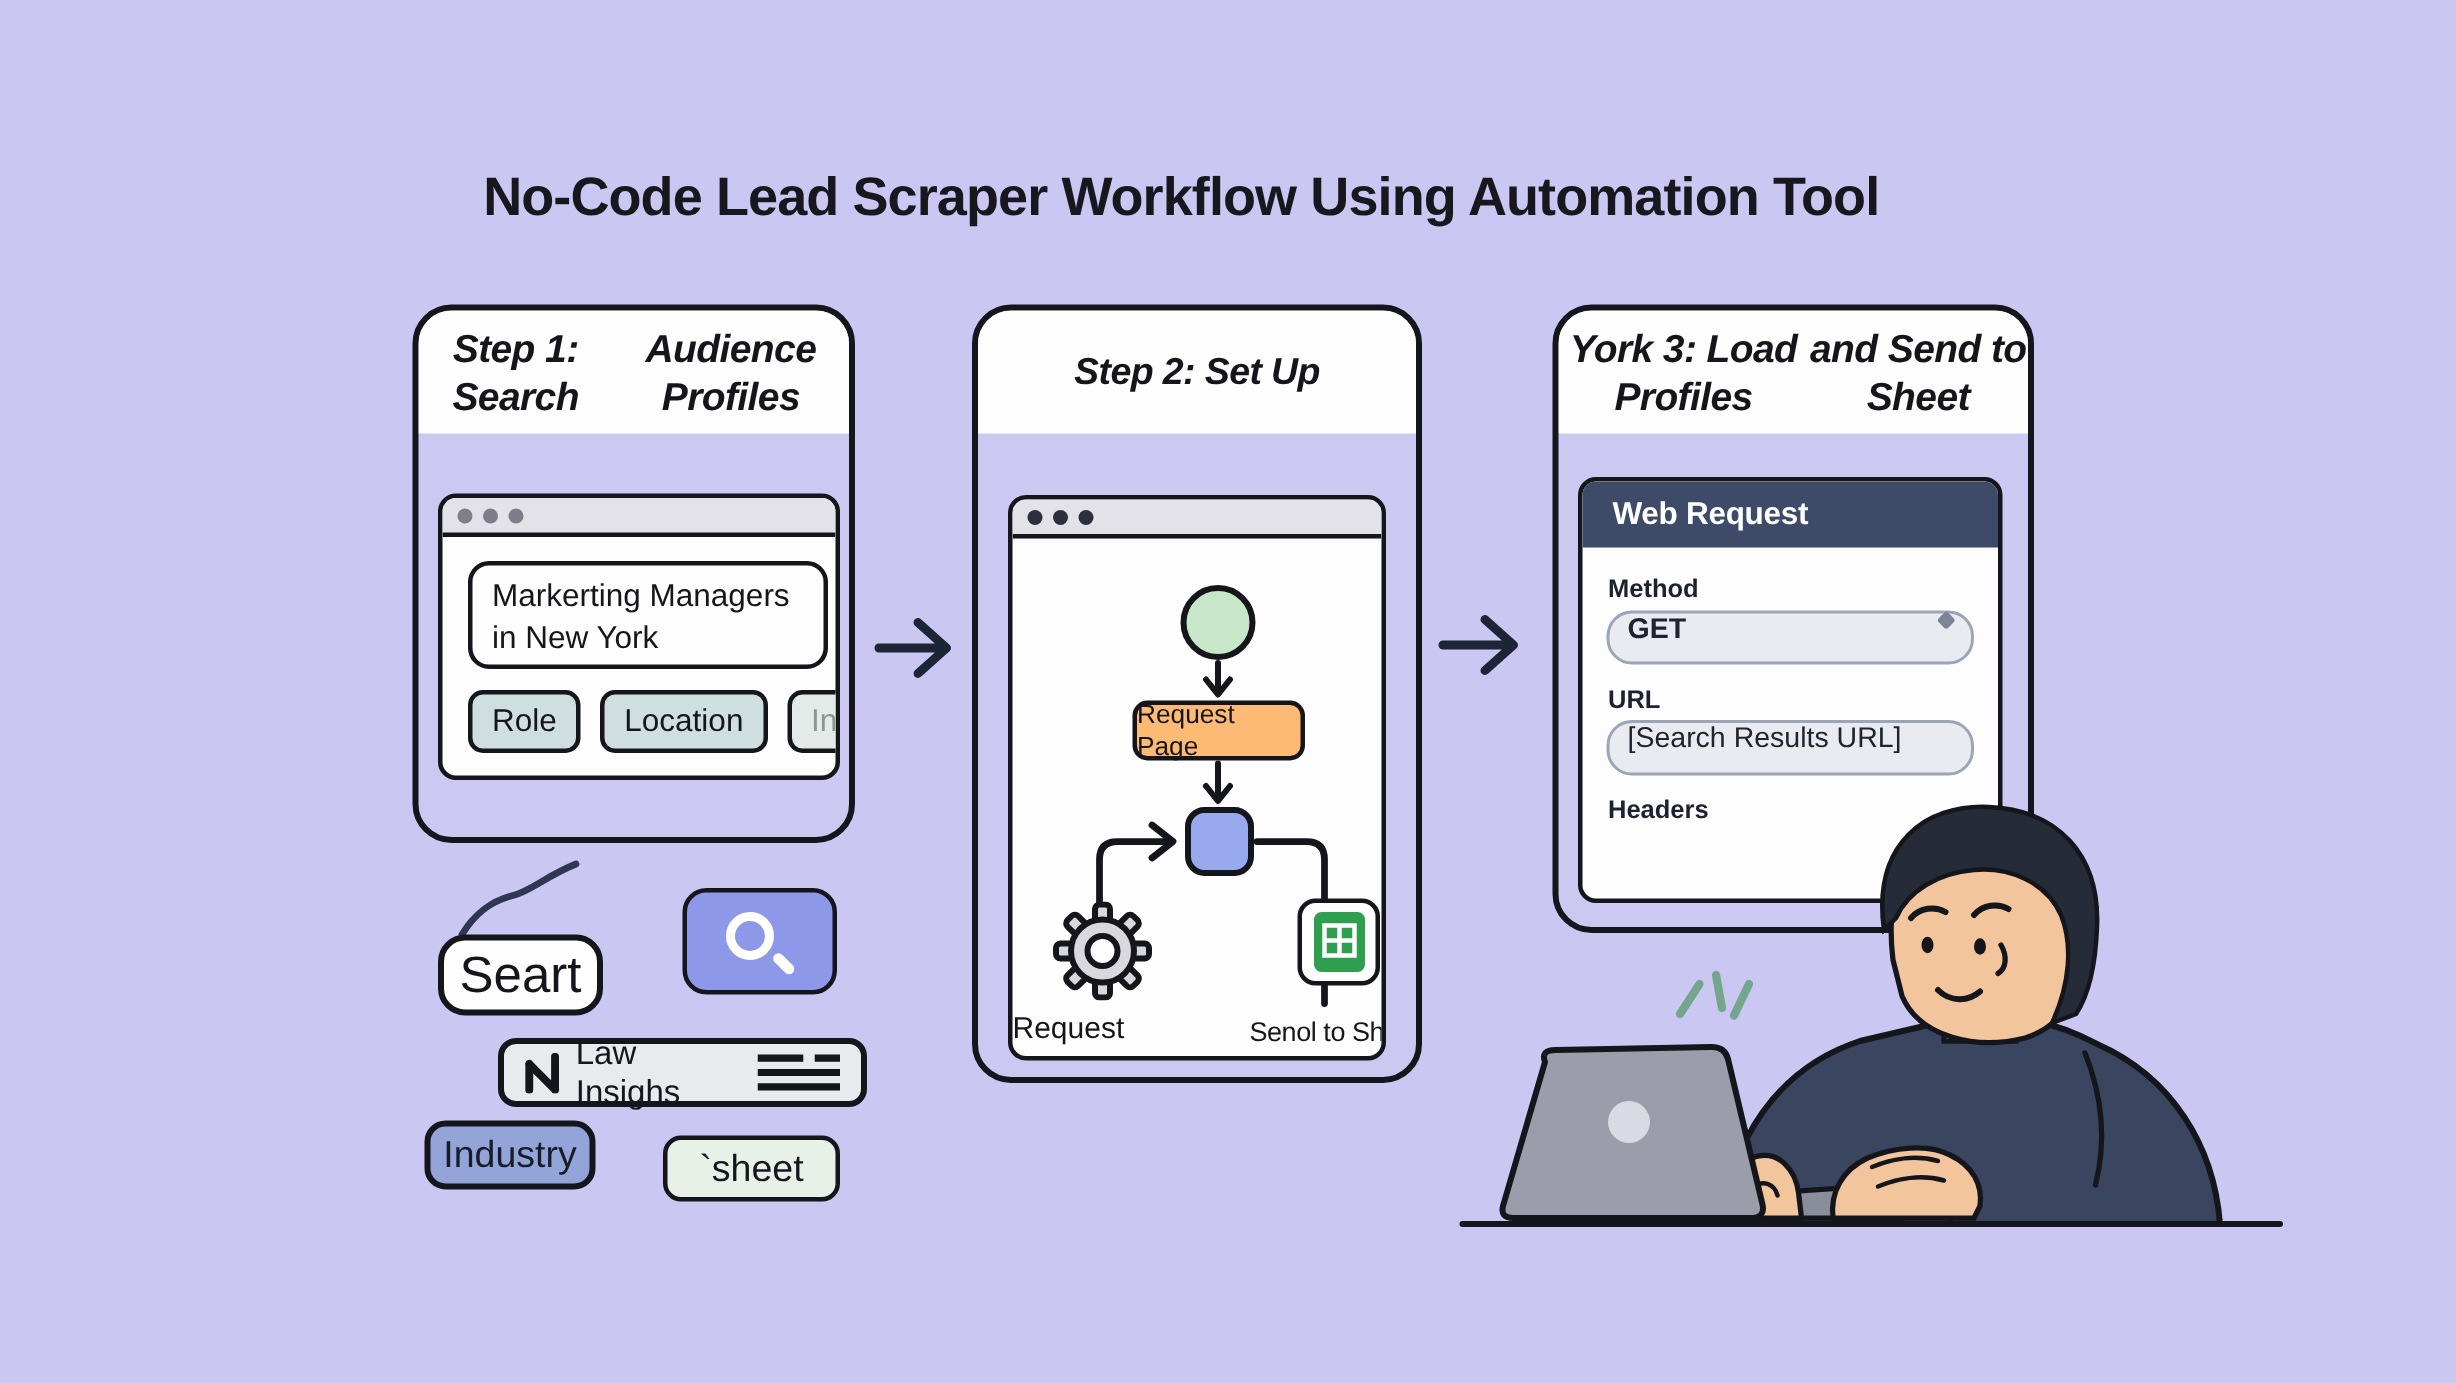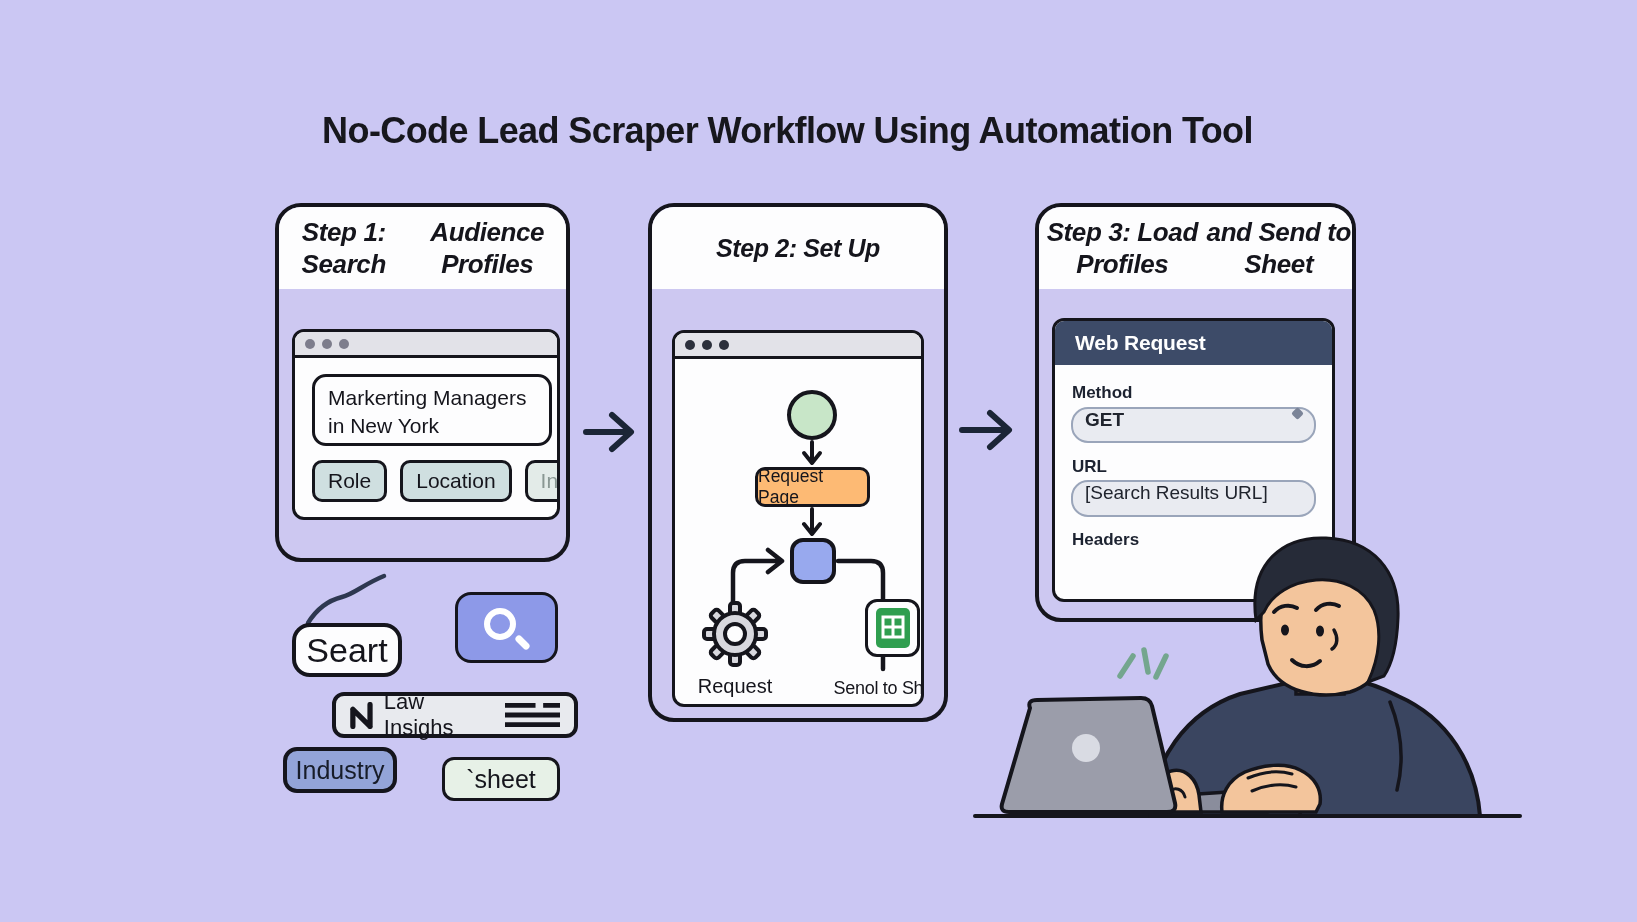--- a/index.html
+++ b/index.html
@@ -75,21 +75,21 @@
   }
   .flow-square {
     position:absolute; left:115px; top:176px; width:46px; height:46px;
     background:#98a9ee; border:4px solid #15151c; border-radius:13px;
   }
   .flow-sheet {
     position:absolute; left:190px; top:237px; width:55px; height:58px;
     background:#fdfdfe; border:3.5px solid #15151c; border-radius:12px;
     display:flex; align-items:center; justify-content:center;
   }
-  .flow-label { position:absolute; text-align:center; font-size:20px; font-weight:500; }
+  .flow-label { position:absolute; text-align:left; font-size:20px; font-weight:500; }
   .label-request { left:0px; top:313px; width:120px; }
   .label-send { left:158px; top:316px; width:115px; font-size:18px; letter-spacing:-0.3px; }
 
   
   .panel {
     position:absolute; left:1052px; top:318px; width:283px; height:284px;
     background:#fdfdfe; border:3.5px solid #15151c; border-radius:12px; overflow:hidden;
   }
   .panel-header {
     height:44px; background:#3d4b68; color:#ffffff; font-size:21px; font-weight:700;
@@ -229,21 +229,21 @@
       <div class="flow-label label-send">Senol to Sheet</div>
     </div>
   </div>
 
   <svg class="arrow-svg" style="left:958px; top:406px;" width="70" height="48" viewBox="0 0 70 48">
     <path d="M4 24 H48 M32 7 L51 24 L32 41" fill="none" stroke="#1b2536" stroke-width="6" stroke-linecap="round" stroke-linejoin="round"></path>
   </svg>
 
   <section class="card card3">
     <div class="card-header">
-      <span>Step 3: Load Profiles</span>
+      <span>York 3: Load Profiles</span>
       <span>and Send to Sheet</span>
     </div>
   </section>
   <div class="panel">
     <div class="panel-header">
       <span>Web Request</span>
     </div>
     <div class="field-label" style="top:62px;">Method</div>
     <div class="field-input" style="top:86px;">
       <span style="font-weight:700;">GET</span>

